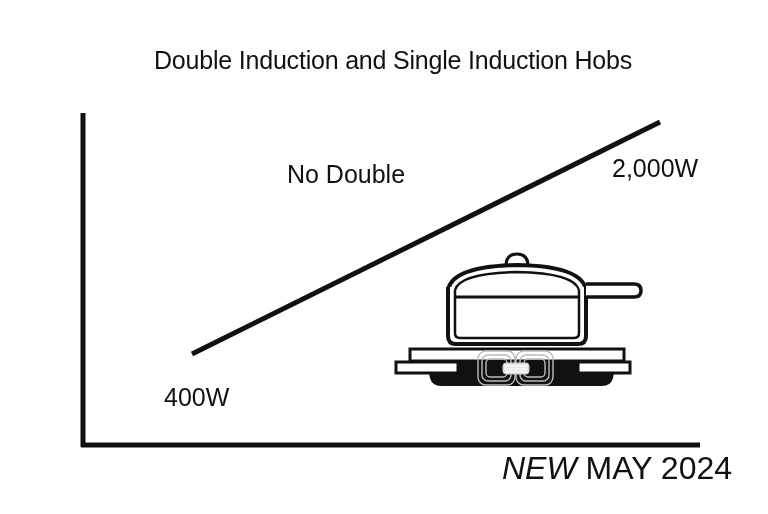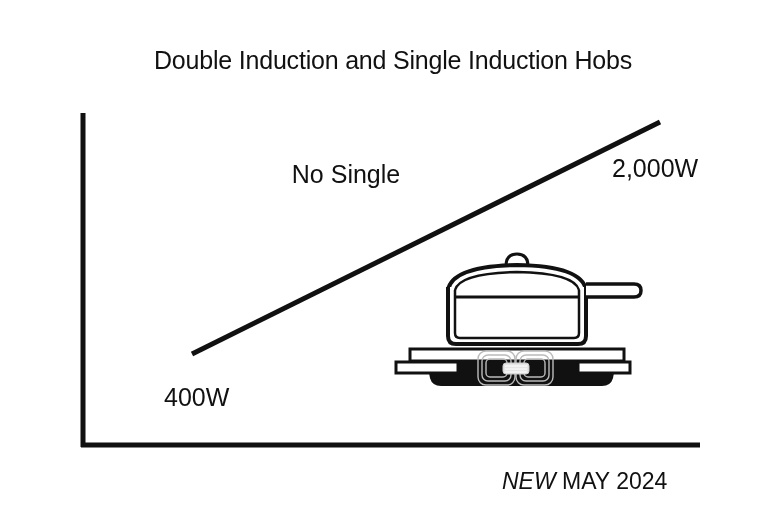--- a/index.html
+++ b/index.html
@@ -4,21 +4,21 @@
   <style>
     html, body { margin: 0; padding: 0; background: #ffffff; }
     body { width: 768px; height: 514px; position: relative; overflow: hidden;
            font-family: "Liberation Sans", "DejaVu Sans", sans-serif; color: #111111; }
     .abs { position: absolute; white-space: nowrap; text-align: right; }
     .title { left: 0; width: 786px; top: 46px; text-align: center; font-size: 25px; letter-spacing: -0.2px; }
     .lbl { font-size: 25px; }
     .feature { left: 230px; width: 232px; top: 154px; text-align: center; font-size: 25px; line-height: 40px; }
     .max-label { left: 612px; top: 154px; }
     .min-label { left: 164px; top: 383px; }
-    .footer { left: 502px; top: 468px; font-size: 23px; }
+    .footer { left: 502px; top: 450px; font-size: 32px; }
     .footer em { font-style: italic; }
     svg.art { position: absolute; left: 0; top: 0; }
   </style>
 </head>
 <body>
 
 <div class="abs title">Double Induction and Single Induction Hobs</div>
 
 <svg class="art" width="768" height="514" viewBox="0 0 768 514">
 
@@ -60,21 +60,21 @@
       <rect x="524" y="359" width="21" height="18" rx="4"></rect>
     </g>
     <rect x="503" y="363" width="26" height="11" rx="3" fill="#e6e6e6" stroke="#ccc" stroke-width="1"></rect>
     <line x1="505" y1="366" x2="527" y2="366" stroke="#fff" stroke-width="1"></line>
     <line x1="505" y1="369" x2="527" y2="369" stroke="#fff" stroke-width="1"></line>
     <line x1="505" y1="372" x2="527" y2="372" stroke="#fff" stroke-width="1"></line>
   </g>
 </svg>
 
 <div class="abs feature">
-  <div>No Single</div>
+  <div>No Double</div>
 </div>
 
 <div class="abs lbl max-label">2,000W</div>
 <div class="abs lbl min-label">400W</div>
 
 <div class="abs footer">
   <em>NEW</em>
   <span>MAY 2024</span>
 </div>
 

